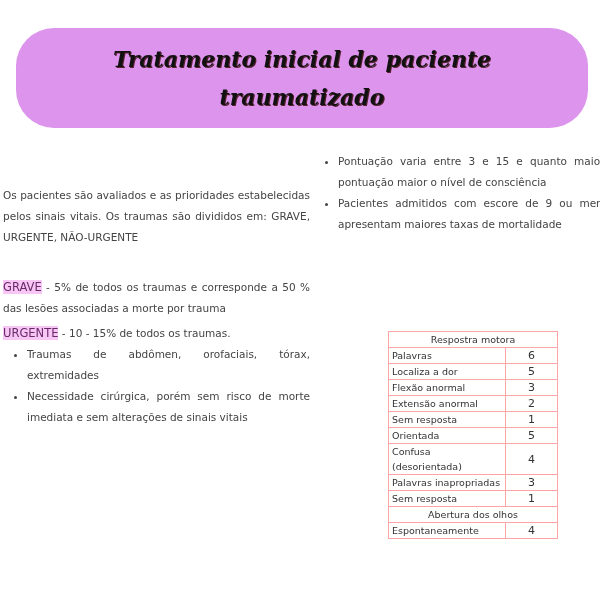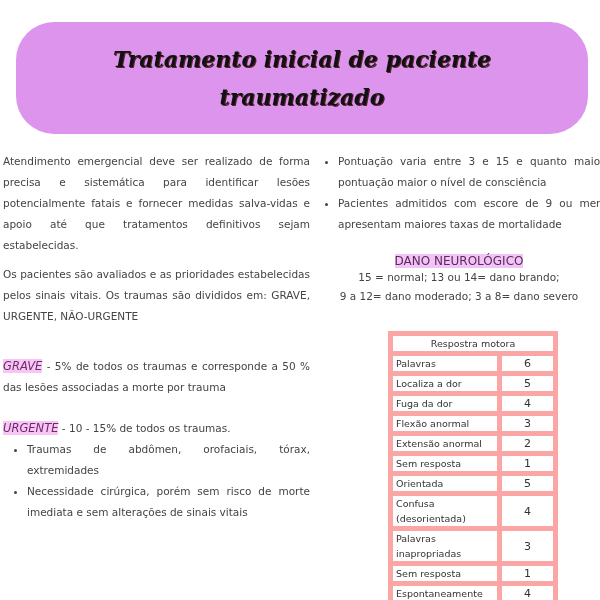--- a/index.html
+++ b/index.html
@@ -1,60 +1,59 @@
 <!DOCTYPE html>
 <html><head>
 <meta charset="utf-8">
 <style>
   html, body { margin:0; padding:0; }
   body {
     width:600px; height:600px; overflow:hidden; background:#ffffff;
     font-family:"DejaVu Sans", sans-serif; color:#3a3a3a; position:relative;
   }
   .banner {
-    position:absolute; left:16px; top:22px; width:572px; height:112px;
+    position:absolute; left:16px; top:28px; width:572px; height:100px;
     background:#dc94ec; border-radius:38px;
     display:flex; flex-direction:column; align-items:center; justify-content:center;
   }
   .banner .t {
     font-family:"DejaVu Serif", serif; font-style:italic; font-weight:bold;
     font-size:22px; line-height:38px; color:#111;
     text-shadow:1px 1px 0 #5a2030;
   }
   .col-left { position:absolute; left:3px; top:151px; width:307px; font-size:10.5px; color:#444; }
   .col-right { position:absolute; left:318px; top:151px; width:300px; font-size:10.5px; color:#444; }
   p { margin:0; line-height:21px; text-align:justify; }
-  .gap1 { margin-top:8px; }
+  .gap1 { margin-top:34px; }
   .gap2 { margin-top:21px; }
-  .gap3 { margin-top:20px; }
+  .gap3 { margin-top:4px; }
   ul { margin:0; padding-left:24px; }
   ul li { line-height:21px; text-align:justify; }
   .hl { background:#f7c6f5; color:#6a2a6a; }
   .hl2 { background:#f2c4f5; color:#5a2a5a; }
-  .caps { font-size:11.5px;font-style:italic; }
+  .caps { font-size:11.5px; }
   .dano-title { text-align:center; margin-top:8px; font-size:12px; }
   .dano-line { text-align:center; line-height:19px; font-size:10.5px; }
   .gcs {
     position:absolute; left:388px; top:331px; width:170px;
     border-collapse:collapse; font-size:9.5px; color:#333;
   }
-  .gcs td { border:5px solid #fca5a5; padding:0 3px; height:15px; line-height:15px; }
+  .gcs td { border:1px solid #fca5a5; padding:0 3px; height:15px; line-height:15px; }
   .gcs td.h { text-align:center; }
   .gcs td.v { width:45px; text-align:center; font-size:11px; }
 </style>
 </head>
 <body>
 
 <div class="banner">
   <div class="t">Tratamento inicial de paciente</div>
   <div class="t">traumatizado</div>
 </div>
 
 <div class="col-left">
-  <p>Atendimento emergencial deve ser realizado de forma precisa e sistemática para identificar lesões potencialmente fatais e fornecer medidas salva-vidas e apoio até que tratamentos definitivos sejam estabelecidas.</p>
   <p class="gap1">Os pacientes são avaliados e as prioridades estabelecidas pelos sinais vitais. Os traumas são divididos em: GRAVE, URGENTE, NÃO-URGENTE</p>
 
   <p class="gap2" style="margin-top:29px;">
     <span class="hl caps">GRAVE</span><span> - 5% de todos os traumas e corresponde a 50 % das lesões associadas a morte por trauma</span>
   </p>
 
   <p class="gap3">
     <span class="hl caps">URGENTE</span><span> - 10 - 15% de todos os traumas.</span>
   </p>
   <ul>
@@ -62,45 +61,34 @@
     <li>Necessidade cirúrgica, porém sem risco de morte imediata e sem alterações de sinais vitais</li>
   </ul>
 
 </div>
 
 <div class="col-right">
   <ul style="padding-left:20px;">
     <li>Pontuação varia entre 3 e 15 e quanto maior a pontuação maior o nível de consciência</li>
     <li>Pacientes admitidos com escore de 9 ou menos, apresentam maiores taxas de mortalidade</li>
   </ul>
-  <div style="width:282px;">
-    <div class="dano-title" style="margin-top:19px;">
-      <span class="hl2">DANO NEUROLÓGICO</span>
-    </div>
-    <div class="dano-line">15 = normal; 13 ou 14= dano brando;</div>
-    <div class="dano-line">9 a 12= dano moderado; 3 a 8= dano severo</div>
-  </div>
 </div>
 
 <table class="gcs">
   <tbody>
       <tr>
         <td class="h" colspan="2">Respostra motora</td>
       </tr>
   <tr>
         <td>Palavras</td>
         <td class="v">6</td>
       </tr>
   <tr>
         <td>Localiza a dor</td>
         <td class="v">5</td>
-      </tr>
-  <tr>
-        <td>Fuga da dor</td>
-        <td class="v">4</td>
       </tr>
   <tr>
         <td>Flexão anormal</td>
         <td class="v">3</td>
       </tr>
   <tr>
         <td>Extensão anormal</td>
         <td class="v">2</td>
       </tr>
   <tr>
@@ -119,17 +107,20 @@
   <tr>
         <td>Palavras inapropriadas</td>
         <td class="v">3</td>
       </tr>
   <tr>
         <td>Sem resposta</td>
         <td class="v">1</td>
       </tr>
 
   <tr>
+        <td class="h" colspan="2">Abertura dos olhos</td>
+      </tr>
+  <tr>
         <td>Espontaneamente</td>
         <td class="v">4</td>
       </tr>
 </tbody>
   </table>
 
 </body></html>

